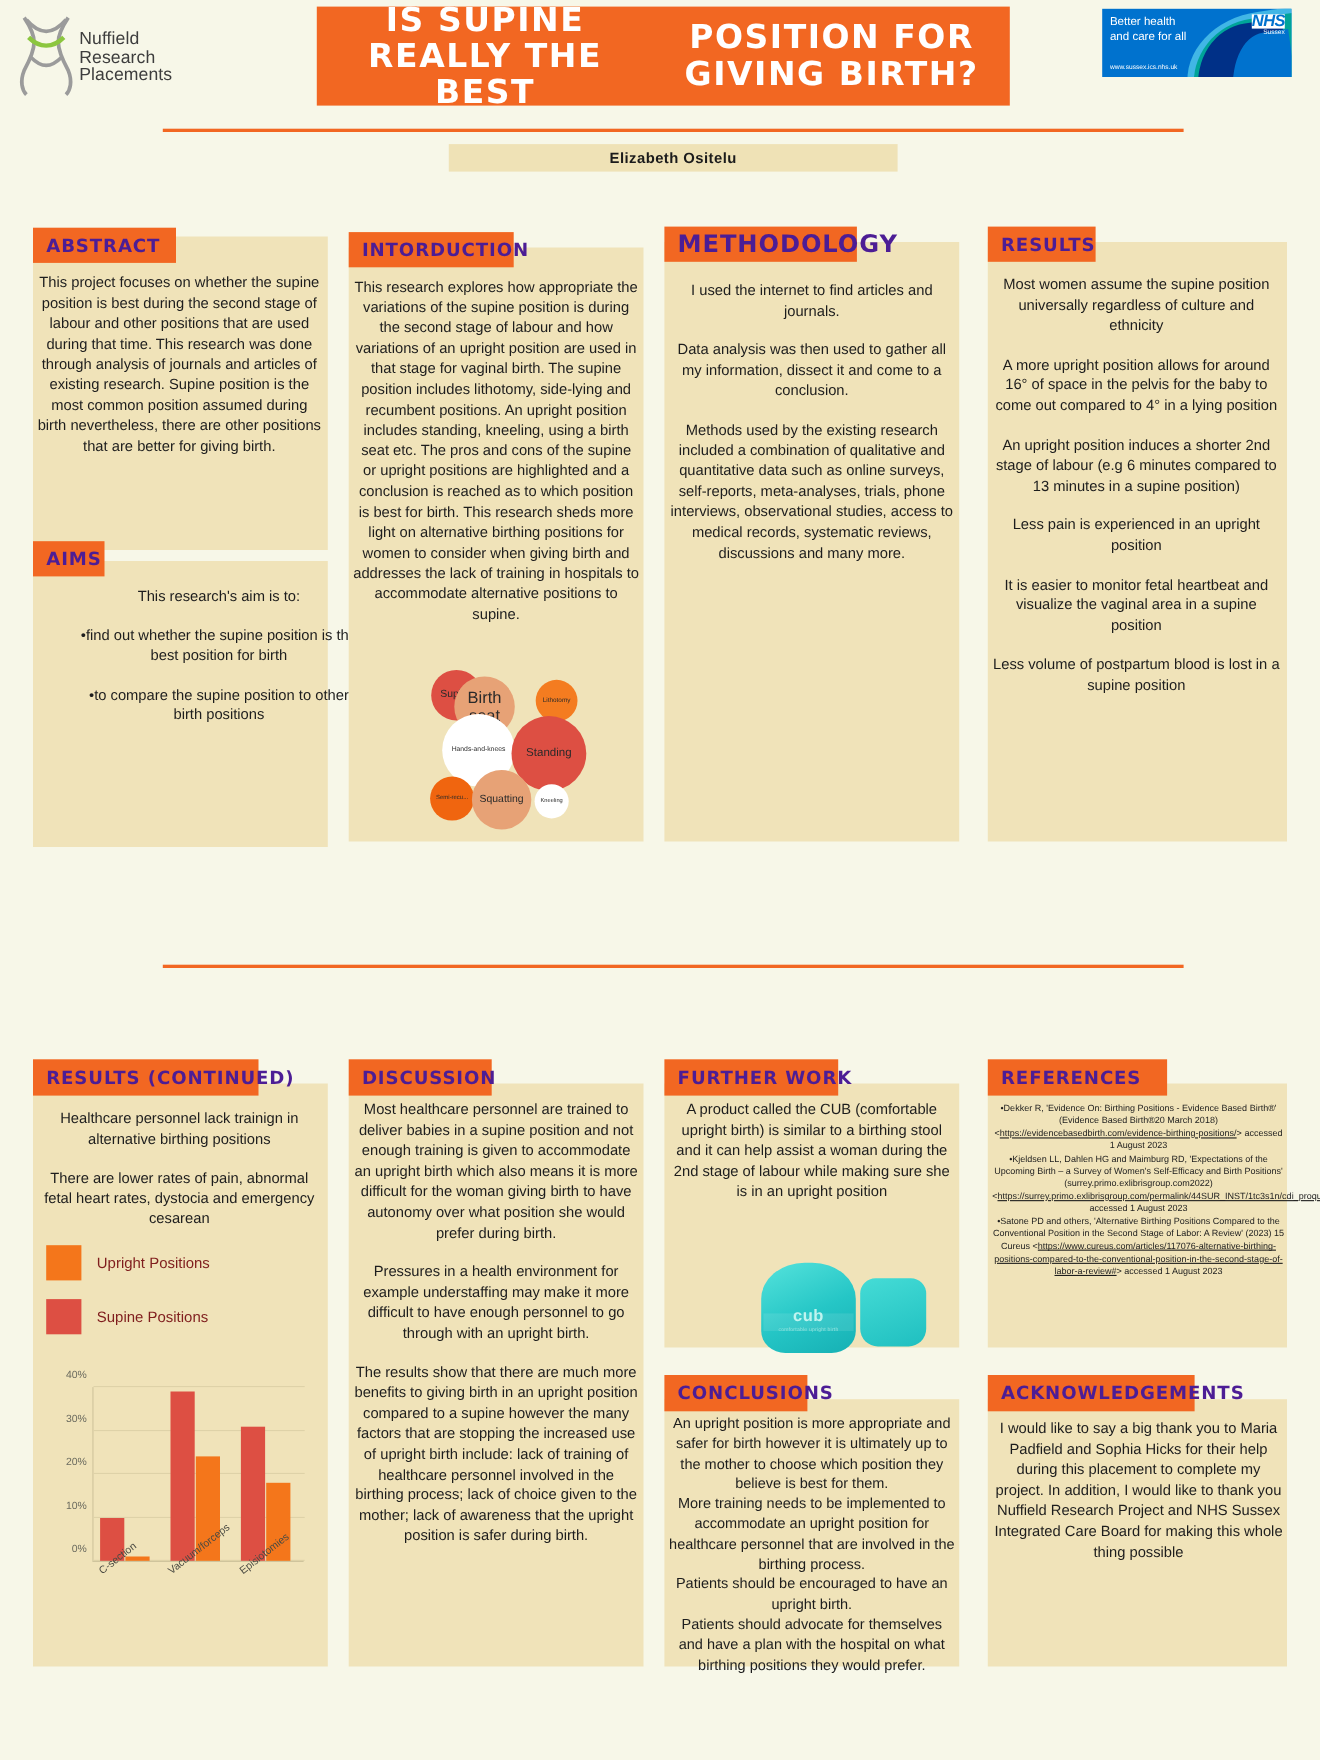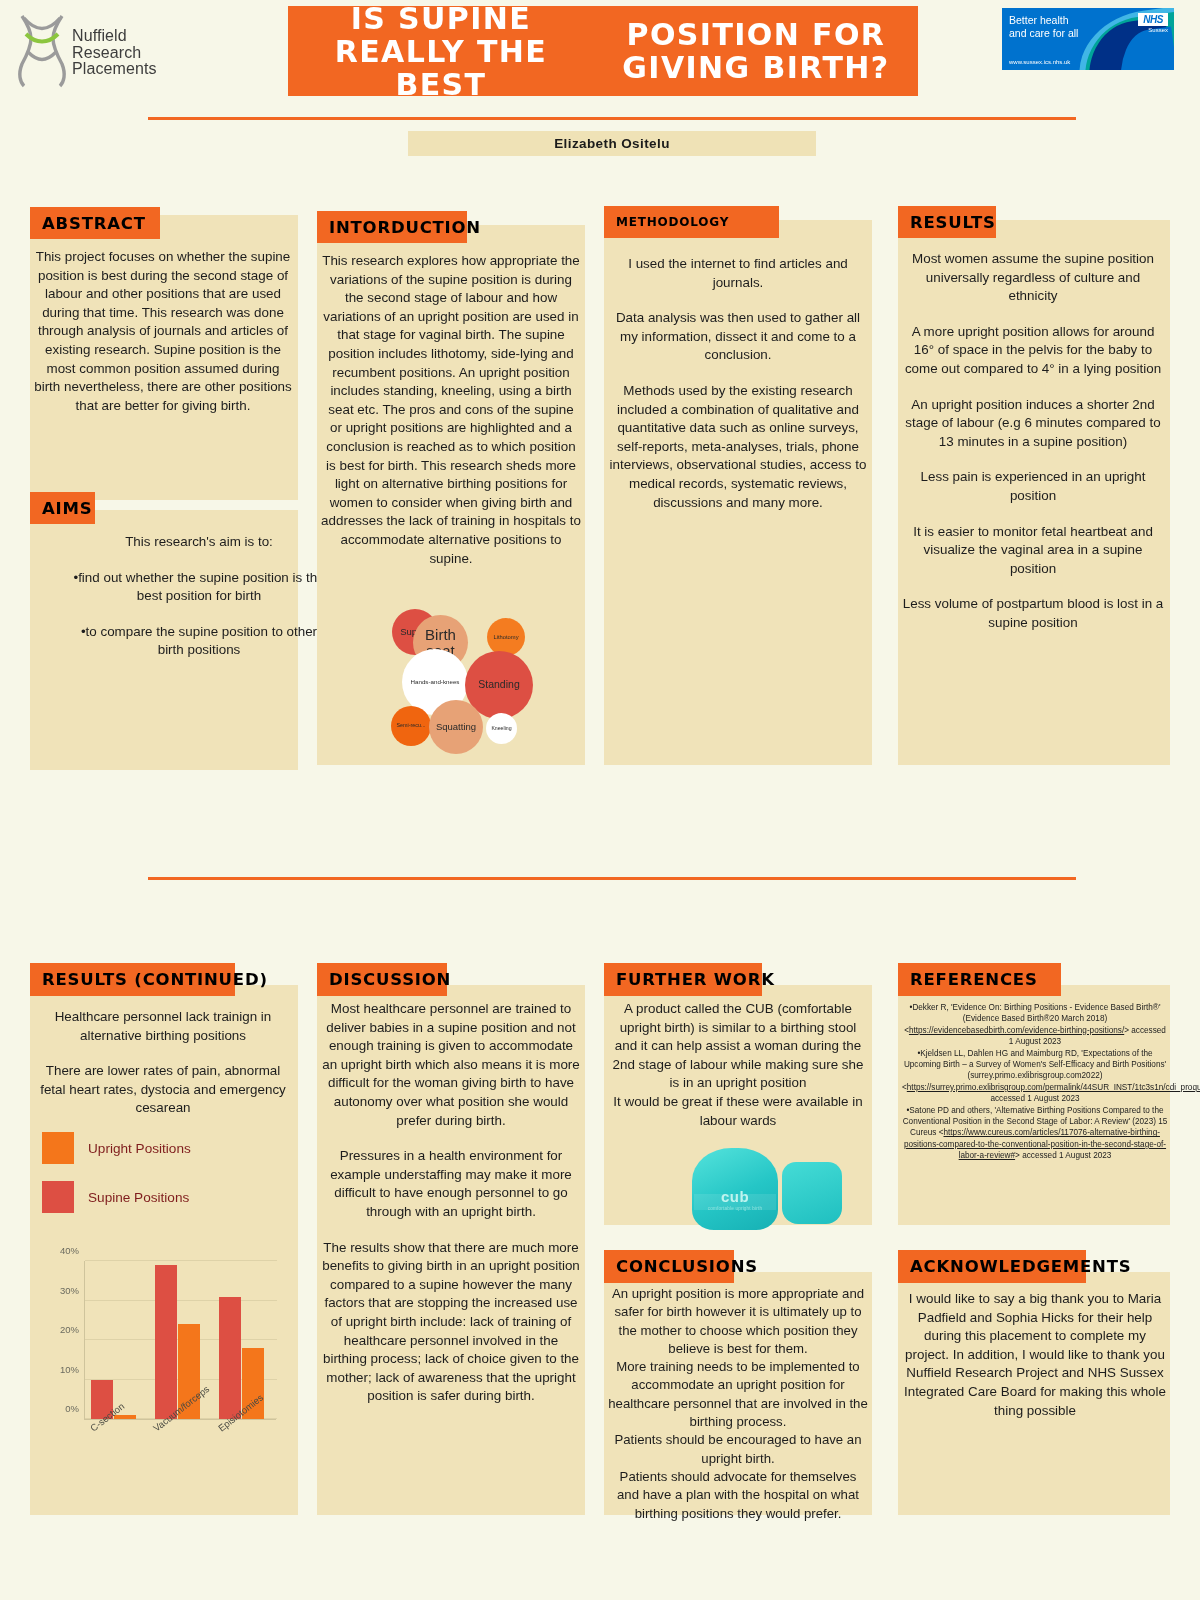--- a/index.html
+++ b/index.html
@@ -34,21 +34,21 @@
   .nhs-badge {
     position:absolute; left:1002px; top:8px; width:172px; height:62px;
     background:#0072ce; overflow:hidden;
   }
   .nhs-badge .txt {
     position:absolute; left:7px; top:6px; color:#fff; font-size:10.5px; line-height:12.5px;
   }
   .nhs-badge .url { position:absolute; left:7px; bottom:5px; color:#fff; font-size:6px; }
   .nhs-badge .nhslogo {
     position:absolute; right:6px; top:5px; width:30px; height:13px;
-    background:#fff; color:#0072ce; font-size:10px; font-weight:bold;
+    background:#fff; color:#0072ce; font-size:15px; font-weight:bold;
     font-style:italic; text-align:center; line-height:13px; letter-spacing:-.5px;
   }
   .nhs-badge .sussex {
     position:absolute; right:6px; top:19px; color:#fff; font-size:6px; text-align:right; width:30px;
   }
   .nhs-badge .sw1 { position:absolute; right:-24px; bottom:-40px; width:120px; height:98px;
     background:#41b6e6; border-radius:60% 0 0 0; transform:rotate(-8deg); }
   .nhs-badge .sw2 { position:absolute; right:-10px; bottom:-44px; width:100px; height:96px;
     background:#00a499; border-radius:60% 0 0 0; transform:rotate(-8deg); }
   .nhs-badge .sw3 { position:absolute; right:2px; bottom:-48px; width:84px; height:96px;
@@ -61,21 +61,21 @@
 
   .author-bar {
     position:absolute; left:408px; top:131px; width:408px; height:25px;
     background:#efe2b6; display:flex; align-items:center; justify-content:center;
   }
   .author-bar span { font-size:13.5px; font-weight:bold; color:#1b1b1b; letter-spacing:.4px; }
 
   
   .panel { position:absolute; background:#f0e3b9; }
   .sec-title {
-    position:absolute; background:#f26722; color:#000000;
+    position:absolute; background:#f26722; color:#4c1d95;
     font-family:"DejaVu Sans", sans-serif; font-weight:bold;
     letter-spacing:.8px; display:flex; align-items:center;
     padding:16px 12px; box-sizing:border-box; white-space:nowrap;
   }
   .body-text {
     position:absolute; text-align:center; color:#1d1d1d;
     font-size:13.4px; line-height:18.6px;
   }
   .body-text p { margin:0 0 17px 0; }
   .body-text p:last-child { margin-bottom:0; }
@@ -212,21 +212,21 @@
     <div class="bub" style="left:35px;  top:10px;  width:55px;  height:55px;  background:#e7a276; font-size:15px;">Birth seat</div>
     <div class="bub" style="left:109px; top:13px;  width:38px;  height:38px;  background:#f47c20; font-size:5.8px;">Lithotomy</div>
     <div class="bub" style="left:24px;  top:44px;  width:66px;  height:66px;  background:#ffffff; font-size:6.2px;">Hands-and-knees</div>
     <div class="bub" style="left:87px;  top:46px;  width:68px;  height:68px;  background:#dd4f43; font-size:10.5px;">Standing</div>
     <div class="bub" style="left:13px;  top:101px; width:40px;  height:40px;  background:#f0650f; font-size:5.4px;">Semi-recu...</div>
     <div class="bub" style="left:51px;  top:95px;  width:54px;  height:54px;  background:#e7a276; font-size:9.5px;">Squatting</div>
     <div class="bub" style="left:108px; top:108px; width:31px;  height:31px;  background:#ffffff; font-size:5.2px;">Kneeling</div>
   </div>
 
   <div class="panel" style="left:604px; top:220px; width:268px; height:545px;"></div>
-  <div class="sec-title" style="left:604px; top:206px; width:175px; height:31px; font-size:12px;">METHODOLOGY</div>
+  <div class="sec-title" style="left:604px; top:206px; width:175px; height:31px; font-size:22px;">METHODOLOGY</div>
   <div class="body-text" style="left:608px; top:255px; width:260px;">
     <p>I used the internet to find articles and journals.</p>
     <p>Data analysis was then used to gather all my information, dissect it and come to a conclusion.</p>
     <p>Methods used by the existing research included a combination of qualitative and quantitative data such as online surveys, self-reports, meta-analyses, trials, phone interviews, observational studies, access to medical records, systematic reviews, discussions and many more.</p>
   </div>
 
   <div class="panel" style="left:898px; top:220px; width:272px; height:545px;"></div>
   <div class="sec-title" style="left:898px; top:206px; width:98px; height:31px; font-size:16.5px;">RESULTS</div>
   <div class="body-text" style="left:900px; top:250px; width:266px;">
     <p>Most women assume the supine position universally regardless of culture and ethnicity</p>
@@ -291,21 +291,20 @@
   <div class="body-text" style="left:321px; top:1000px; width:260px;">
     <p>Most healthcare personnel are trained to deliver babies in a supine position and not enough training is given to accommodate an upright birth which also means it is more difficult for the woman giving birth to have autonomy over what position she would prefer during birth.</p>
     <p>Pressures in a health environment for example understaffing may make it more difficult to have enough personnel to go through with an upright birth.</p>
     <p>The results show that there are much more benefits to giving birth in an upright position compared to a supine however the many factors that are stopping the increased use of upright birth include: lack of training of healthcare personnel involved in the birthing process; lack of choice given to the mother; lack of awareness that the upright position is safer during birth.</p>
   </div>
 
   <div class="panel" style="left:604px; top:985px; width:268px; height:240px;"></div>
   <div class="sec-title" style="left:604px; top:963px; width:158px; height:33px; font-size:16.5px;">FURTHER WORK</div>
   <div class="body-text tight" style="left:608px; top:1000px; width:260px;">
     <p>A product called the CUB (comfortable upright birth) is similar to a birthing stool and it can help assist a woman during the 2nd stage of labour while making sure she is in an upright position</p>
-    <p>It would be great if these were available in labour wards</p>
   </div>
   <div class="cub-wrap" style="left:692px; top:1148px; width:150px; height:80px;">
     <div class="cub-back"></div>
     <div class="cub-front">
       <div class="cub-band"></div>
     </div>
     <div class="cub-word">cub</div>
     <div class="cub-sub">comfortable upright birth</div>
   </div>
 

